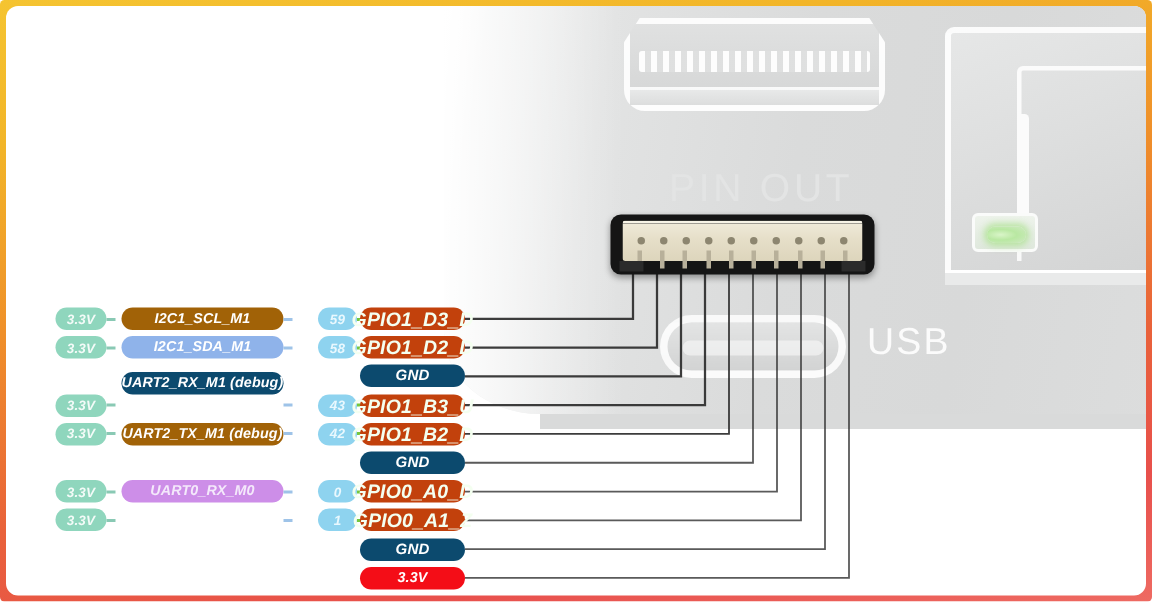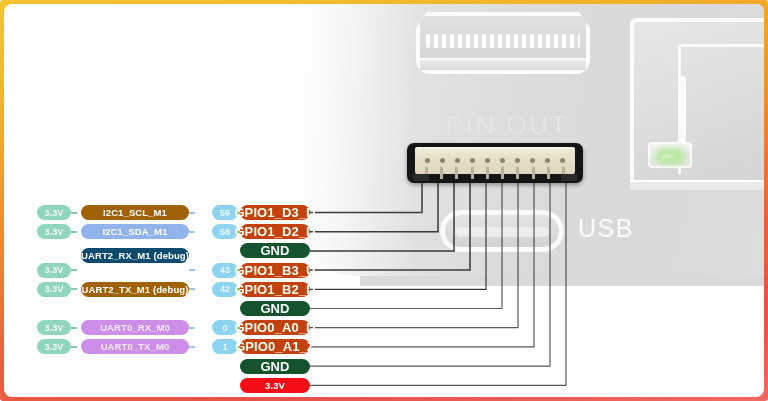--- a/index.html
+++ b/index.html
@@ -163,30 +163,30 @@
     position:absolute; bottom:2px; width:16px; height:7px; background:#2b2b2b;
   }
   #connector .footL { left:6px; } #connector .footR { right:6px; }
 
   
   #rows { position:absolute; left:0; top:0; width:100%; height:100%; }
   .pill {
     height: 15px; border-radius: 9px;
     display:flex; align-items:center; justify-content:center;
     color:#fff; font-size:9.5px; font-weight:bold;
-    white-space:nowrap; letter-spacing:.1px;
+    white-space:nowrap; letter-spacing:.1px;font-style:italic;
   }
   .pill.v33    { width: 34px; background:#8fd6bd; color:#f3fbf8; font-size:9px; }
   .dash        { width: 6px; height: 2px; background:#89c9b4; }
   .dash.blue   { background:#9ec3e8; }
   .dash.grn    { background:#74c73c; }
   .pill.func   { width: 108px; }
   .pill.num    { width: 26px; background:#8ed3ef; color:#e9f8fe; font-size:9px; }
   .pill.gpio   { width: 70px; background:#c2410c; color:#f4fff0; font-size:13px; }
-  .pill.gnd    { width: 70px; background:#14532d; color:#ffffff; font-size:13px; }
+  .pill.gnd    { width: 70px; background:#0c4a6e; color:#ffffff; font-size:10px; }
   .pill.v33red { width: 70px; background:#f40d17; color:#ffffff; font-size:9.5px; }
 
   
   #wires { position:absolute; left:0; top:0; width:768px; height:401px; pointer-events:none; }
 </style>
 </head>
 <body>
 
 <div id="frame">
   <div id="canvas">
@@ -295,21 +295,20 @@
         <div class="pill gnd" style="position: absolute; left: 236px; top: 297px;">GND</div>
         <div class="pill v33" style="position: absolute; left: 33px; top: 316.2px;">3.3V</div>
         <div class="dash" style="position: absolute; left: 67px; top: 322.7px;"></div>
         <div class="pill func" style="position: absolute; left: 77px; top: 316.2px; background: rgb(205, 142, 232); color: rgb(244, 233, 251);">UART0_RX_M0</div>
         <div class="dash blue" style="position: absolute; left: 185px; top: 322.7px;"></div>
         <div class="pill num" style="position: absolute; left: 208px; top: 316.2px;">0</div>
         <div class="dash grn" style="position: absolute; left: 234px; top: 322.7px;"></div>
         <div class="pill gpio" style="position: absolute; left: 236px; top: 316.2px;">GPIO0_A0_D</div>
         <div class="pill v33" style="position: absolute; left: 33px; top: 335.4px;">3.3V</div>
         <div class="dash" style="position: absolute; left: 67px; top: 341.9px;"></div>
-        <div class="pill func" style="position: absolute; left: 77px; top: 335.4px; background: rgb(205, 142, 232); color: rgb(244, 233, 251);">UART0_TX_M0</div>
         <div class="dash blue" style="position: absolute; left: 185px; top: 341.9px;"></div>
         <div class="pill num" style="position: absolute; left: 208px; top: 335.4px;">1</div>
         <div class="dash grn" style="position: absolute; left: 234px; top: 341.9px;"></div>
         <div class="pill gpio" style="position: absolute; left: 236px; top: 335.4px;">GPIO0_A1_Z</div>
         <div class="pill gnd" style="position: absolute; left: 236px; top: 354.6px;">GND</div>
         <div class="pill v33red" style="position: absolute; left: 236px; top: 373.8px;">3.3V</div>
       </div>
 
   </div>
 </div>

